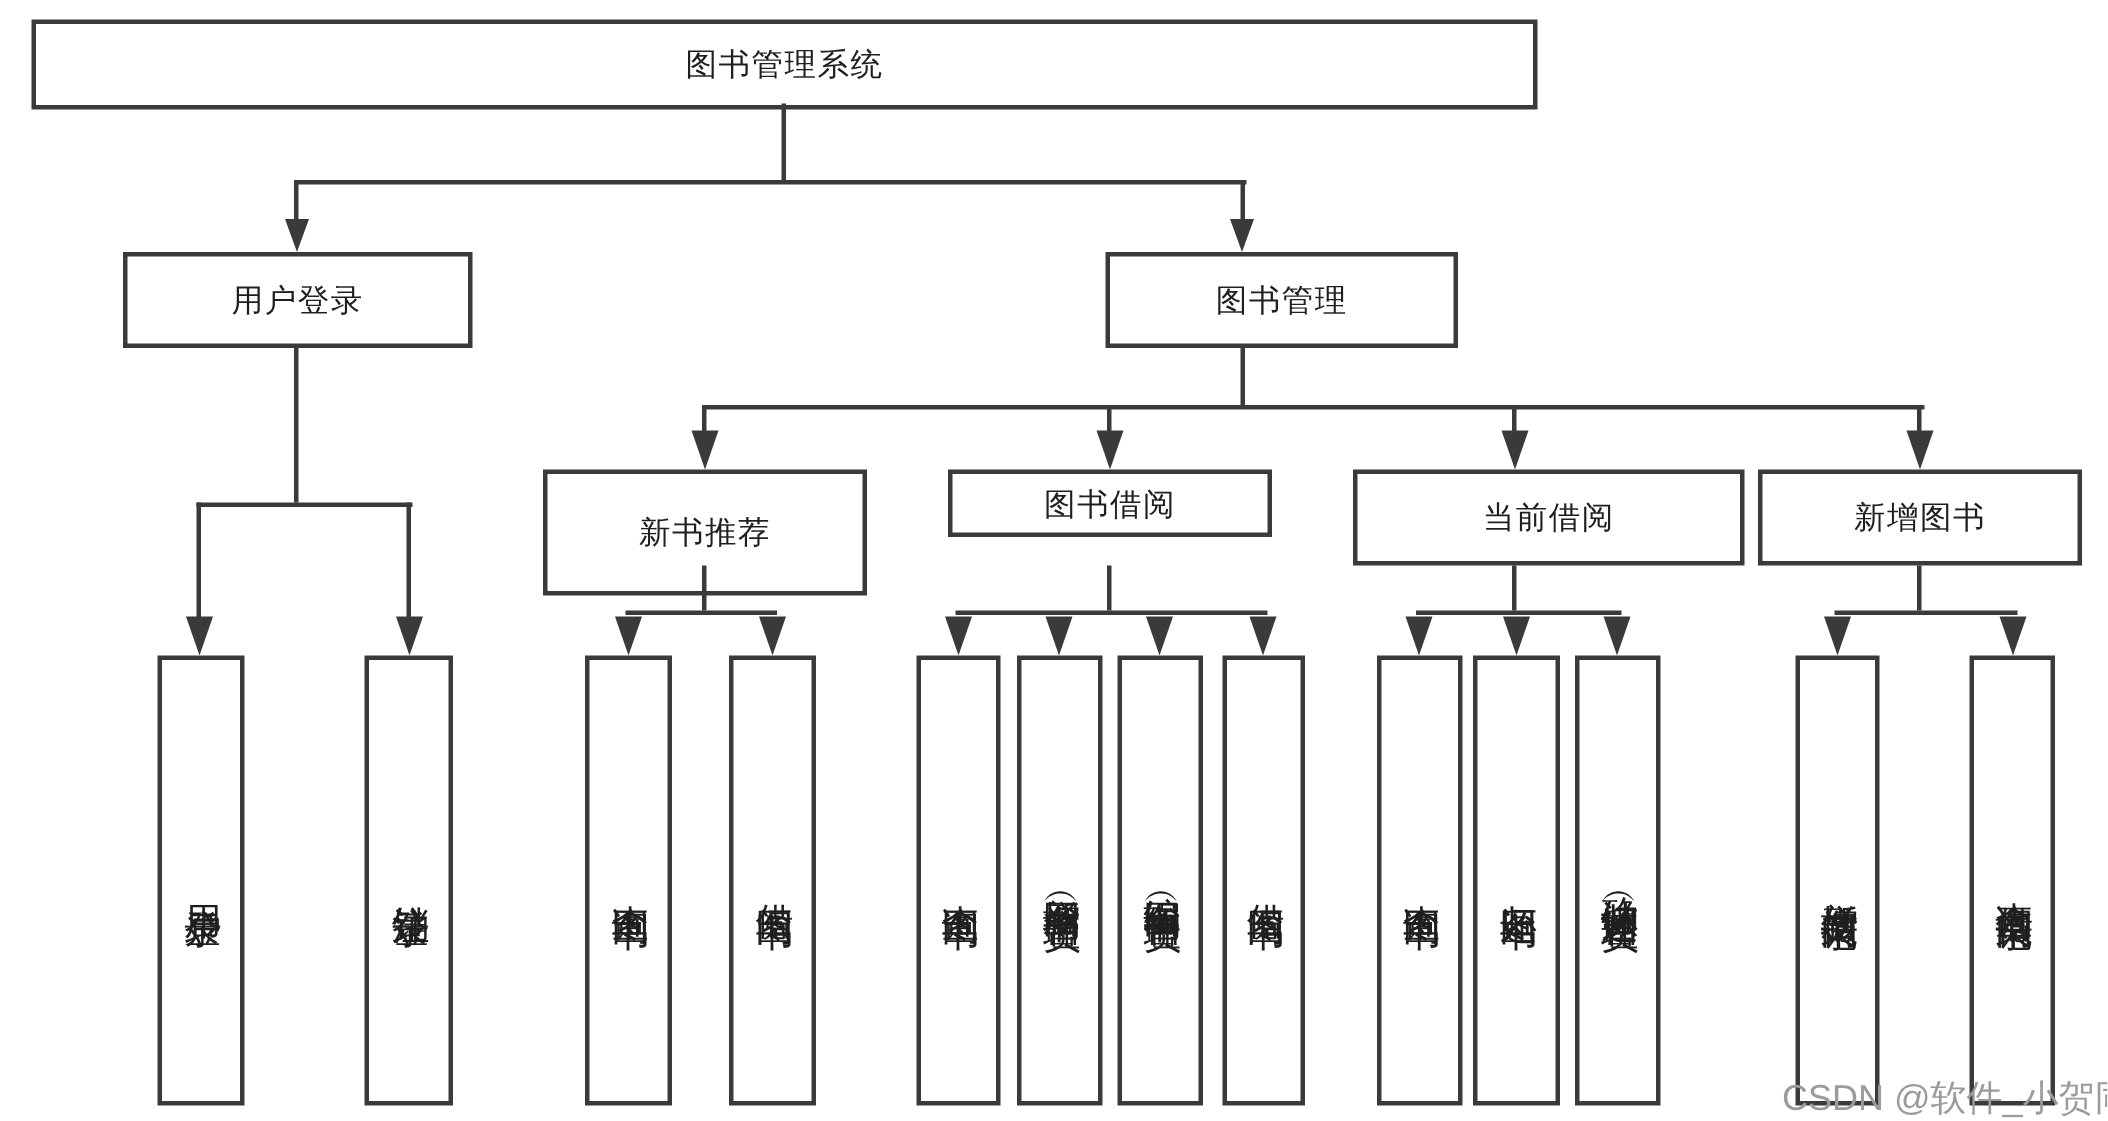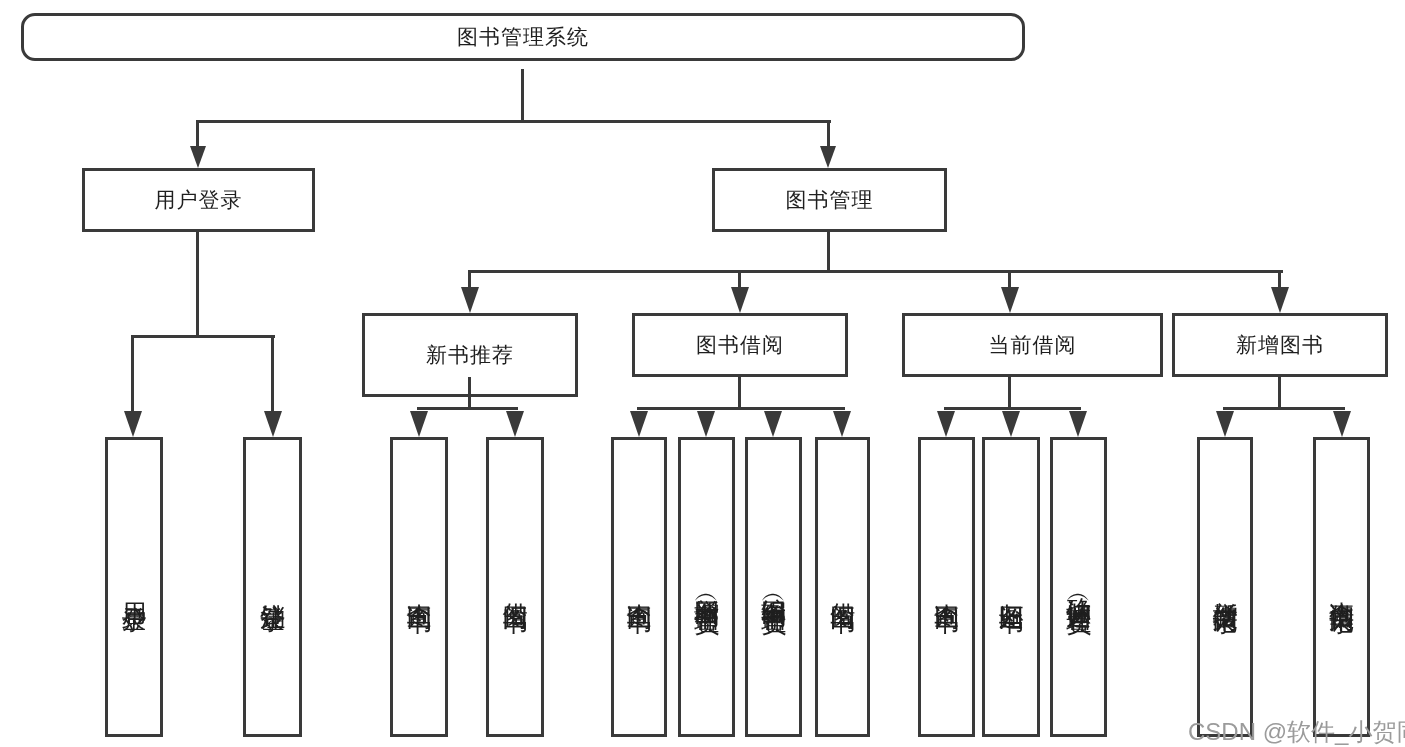--- a/index.html
+++ b/index.html
@@ -48,35 +48,35 @@
     color:#9b9b9b;
     white-space:nowrap;
     z-index:5;
   }
 </style>
 </head>
 <body>
 
 <div class="canvas">
 
-  <div class="box hbox" style="left:21px;top:13px;width:1004px;height:48px;border-radius:14px;">
+  <div class="box hbox" style="left:21px;top:13px;width:1004px;height:60px;">
     <span>图书管理系统</span>
   </div>
 
   <div class="vl" style="left:521px;top:69px;height:51px;"></div>
   <div class="hl" style="left:196px;top:120px;width:635px;"></div>
   <div class="vl" style="left:196px;top:120px;height:28px;"></div>
   <div class="vl" style="left:827px;top:120px;height:28px;"></div>
   <div class="arr sm" style="left:190px;top:146px;"></div>
   <div class="arr sm" style="left:820px;top:146px;"></div>
 
   <div class="box hbox" style="left:82px;top:168px;width:233px;height:64px;">
     <span>用户登录</span>
   </div>
-  <div class="box hbox" style="left:712px;top:168px;width:235px;height:64px;">
+  <div class="box hbox" style="left:737px;top:168px;width:235px;height:64px;">
     <span>图书管理</span>
   </div>
 
   <div class="vl" style="left:196px;top:232px;height:103px;"></div>
   <div class="hl" style="left:131px;top:335px;width:144px;"></div>
   <div class="vl" style="left:131px;top:335px;height:78px;"></div>
   <div class="vl" style="left:271px;top:335px;height:78px;"></div>
   <div class="arr" style="left:124px;top:411px;"></div>
   <div class="arr" style="left:264px;top:411px;"></div>
 
@@ -87,21 +87,21 @@
   <div class="vl" style="left:1008px;top:270px;height:19px;"></div>
   <div class="vl" style="left:1278px;top:270px;height:19px;"></div>
   <div class="arr" style="left:461px;top:287px;"></div>
   <div class="arr" style="left:731px;top:287px;"></div>
   <div class="arr" style="left:1001px;top:287px;"></div>
   <div class="arr" style="left:1271px;top:287px;"></div>
 
   <div class="box hbox" style="left:362px;top:313px;width:216px;height:84px;">
     <span>新书推荐</span>
   </div>
-  <div class="box hbox" style="left:632px;top:313px;width:216px;height:64px;">
+  <div class="box hbox" style="left:632px;top:313px;width:216px;height:45px;">
     <span>图书借阅</span>
   </div>
   <div class="box hbox" style="left:902px;top:313px;width:261px;height:64px;">
     <span>当前借阅</span>
   </div>
   <div class="box hbox" style="left:1172px;top:313px;width:216px;height:64px;">
     <span>新增图书</span>
   </div>
 
   <div class="vl" style="left:468px;top:377px;height:30px;"></div>

